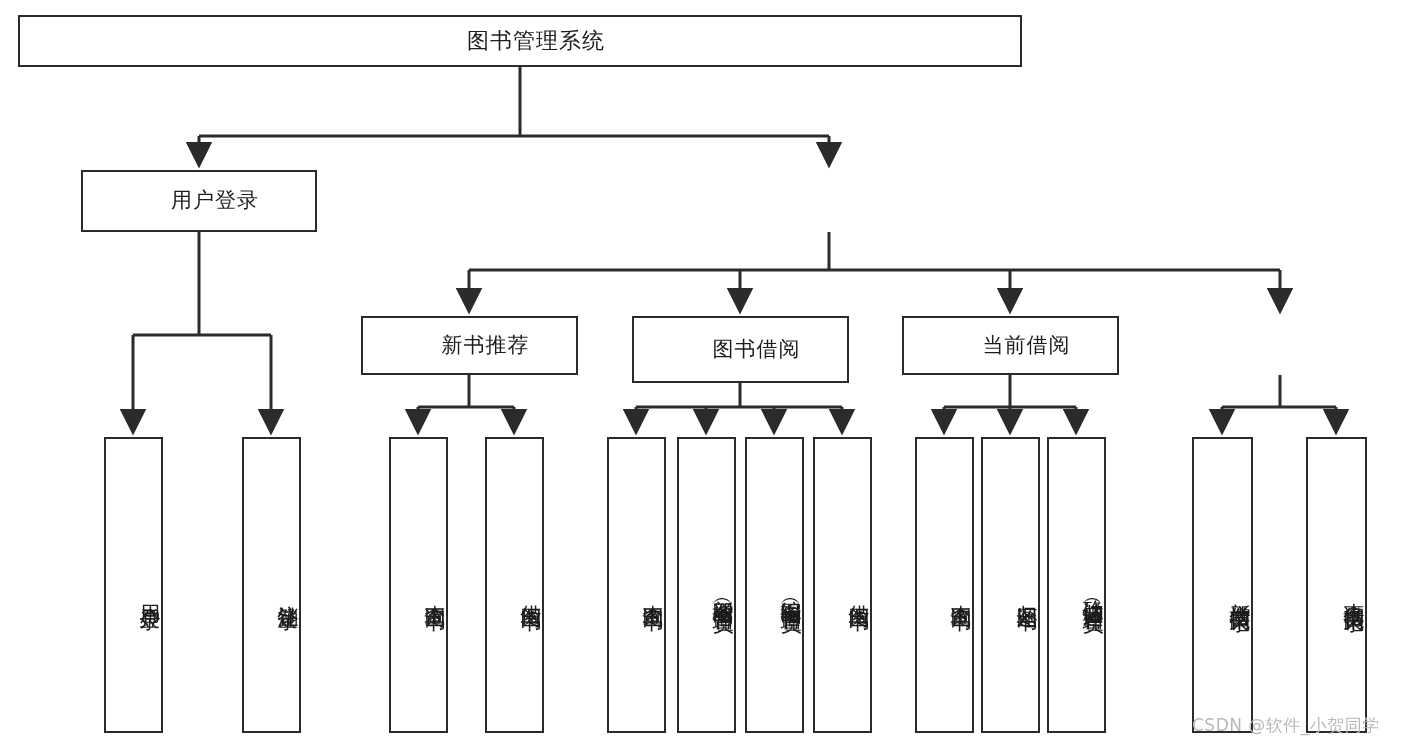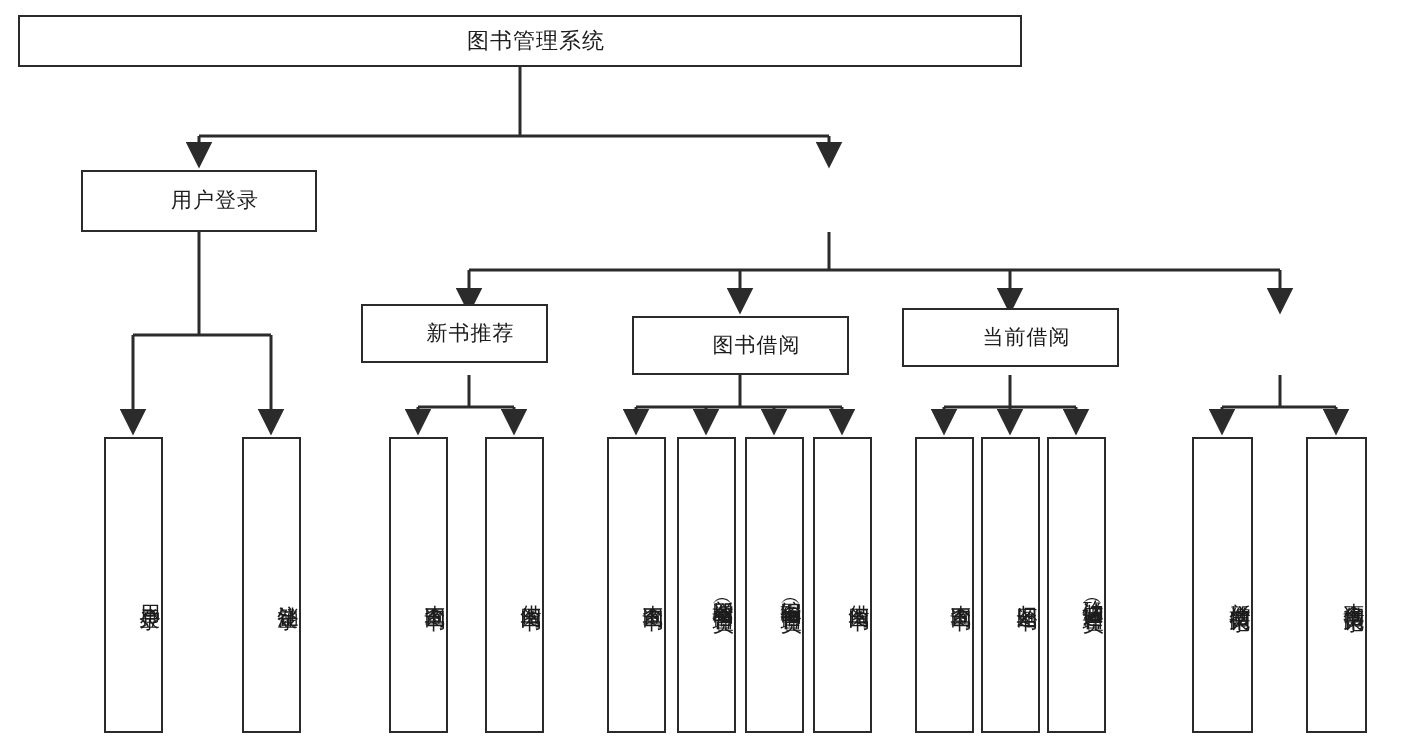--- a/index.html
+++ b/index.html
@@ -125,23 +125,23 @@
       <path d="M 1222 407 L 1336 407"></path>
       <path d="M 1222 407 L 1222 431" marker-end="url(#arrow)"></path>
       <path d="M 1336 407 L 1336 431" marker-end="url(#arrow)"></path>
     </g>
   </svg>
 
   <div class="node horiz root" style="left:18px; top:15px; width:1004px; height:52px;">图书管理系统</div>
 
   <div class="node horiz" style="left:81px; top:170px; width:236px; height:62px;">用户登录</div>
 
-  <div class="node horiz" style="left:361px; top:304px; width:187px; height:59px;">新书推荐</div>
-  <div class="node horiz" style="left:632px; top:316px; width:217px; height:59px;">图书借阅</div>
-  <div class="node horiz" style="left:902px; top:308px; width:217px; height:59px;">当前借阅</div>
+  <div class="node horiz" style="left:361px; top:316px; width:217px; height:59px;">新书推荐</div>
+  <div class="node horiz" style="left:632px; top:316px; width:217px; height:67px;">图书借阅</div>
+  <div class="node horiz" style="left:902px; top:316px; width:217px; height:59px;">当前借阅</div>
 
   <div class="node vert" style="left:104px; top:437px; width:59px; height:296px;">
     <span class="vlabel">用户登录</span>
   </div>
   <div class="node vert" style="left:242px; top:437px; width:59px; height:296px;">
     <span class="vlabel">注销登录</span>
   </div>
 
   <div class="node vert" style="left:389px; top:437px; width:59px; height:296px;">
     <span class="vlabel">查询图书</span>
@@ -173,14 +173,15 @@
     <span class="vlabel">确认归还（管理员）</span>
   </div>
 
   <div class="node vert" style="left:1192px; top:437px; width:61px; height:296px;">
     <span class="vlabel">新增借阅记录</span>
   </div>
   <div class="node vert" style="left:1306px; top:437px; width:61px; height:296px;">
     <span class="vlabel">查询借阅记录</span>
   </div>
 
+  <div class="watermark">CSDN @软件_小贺同学</div>
 
 </div>
 
 </body></html>

